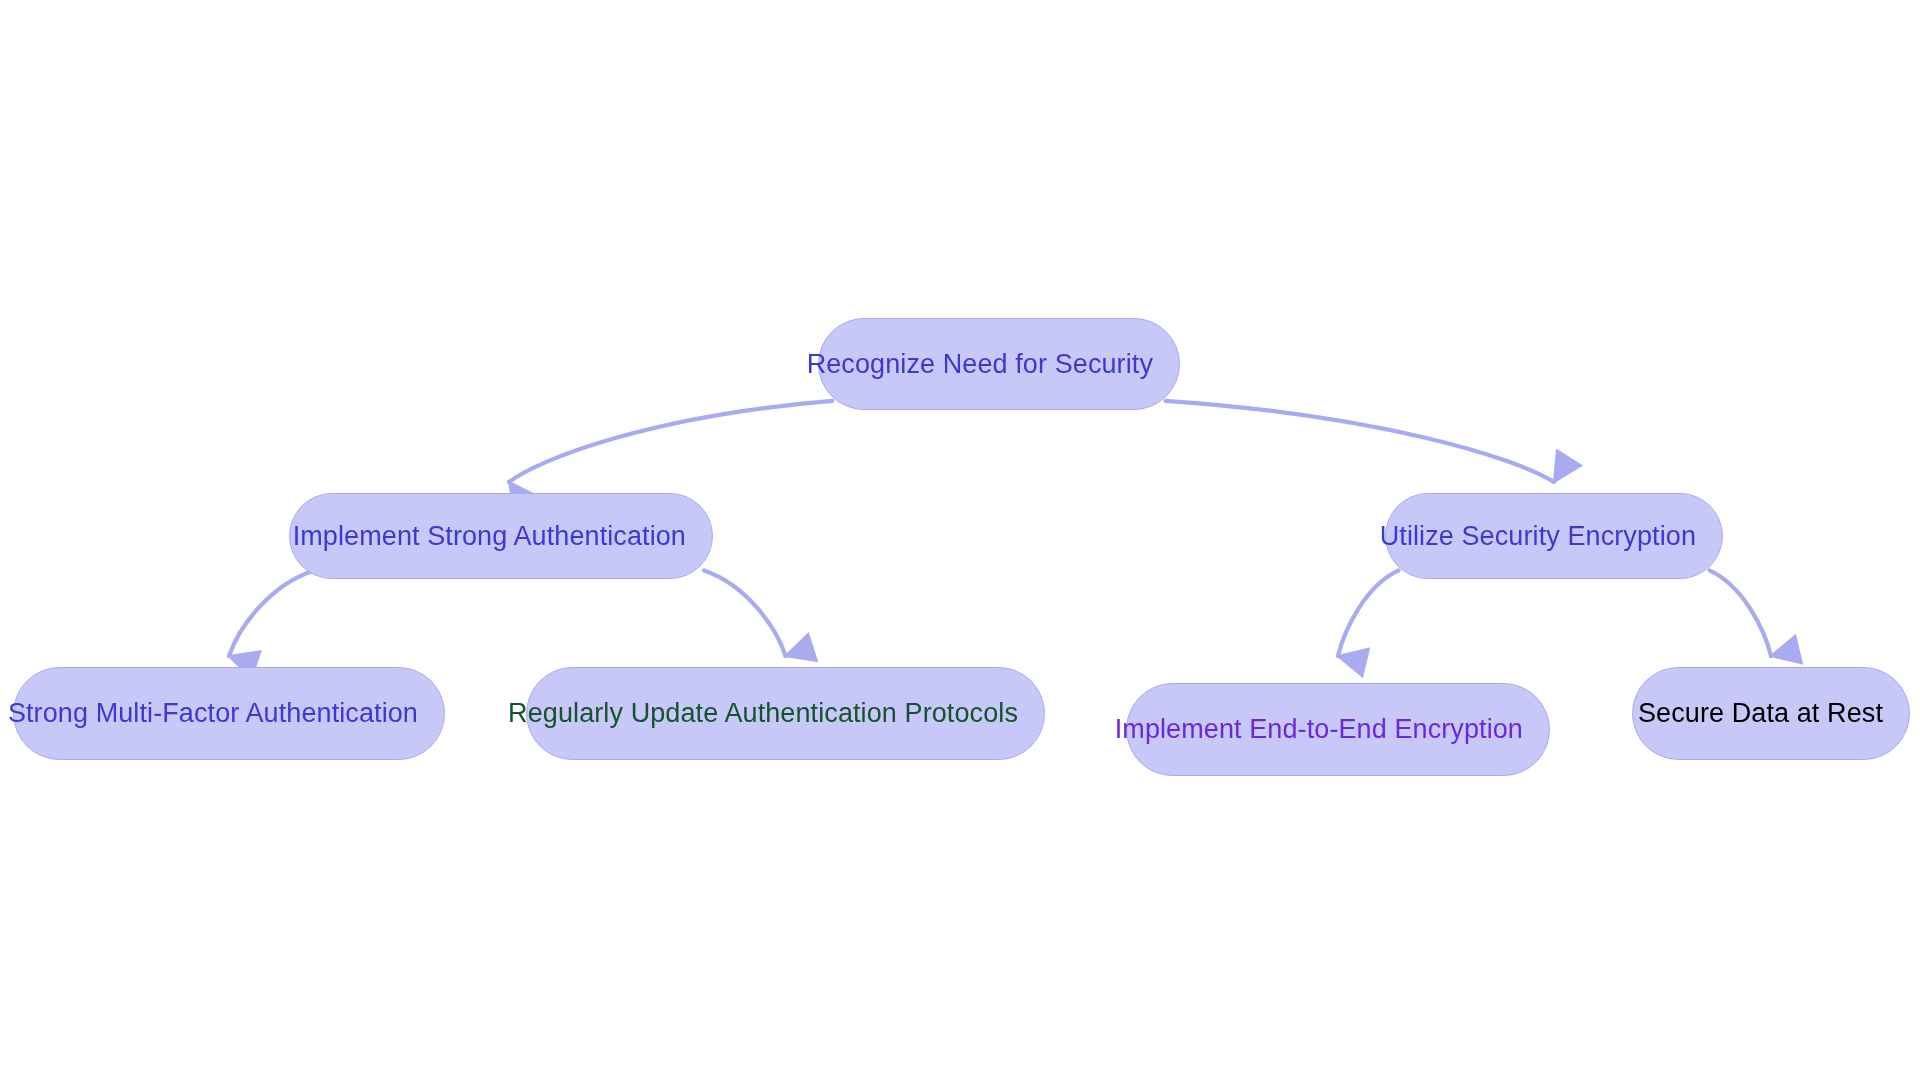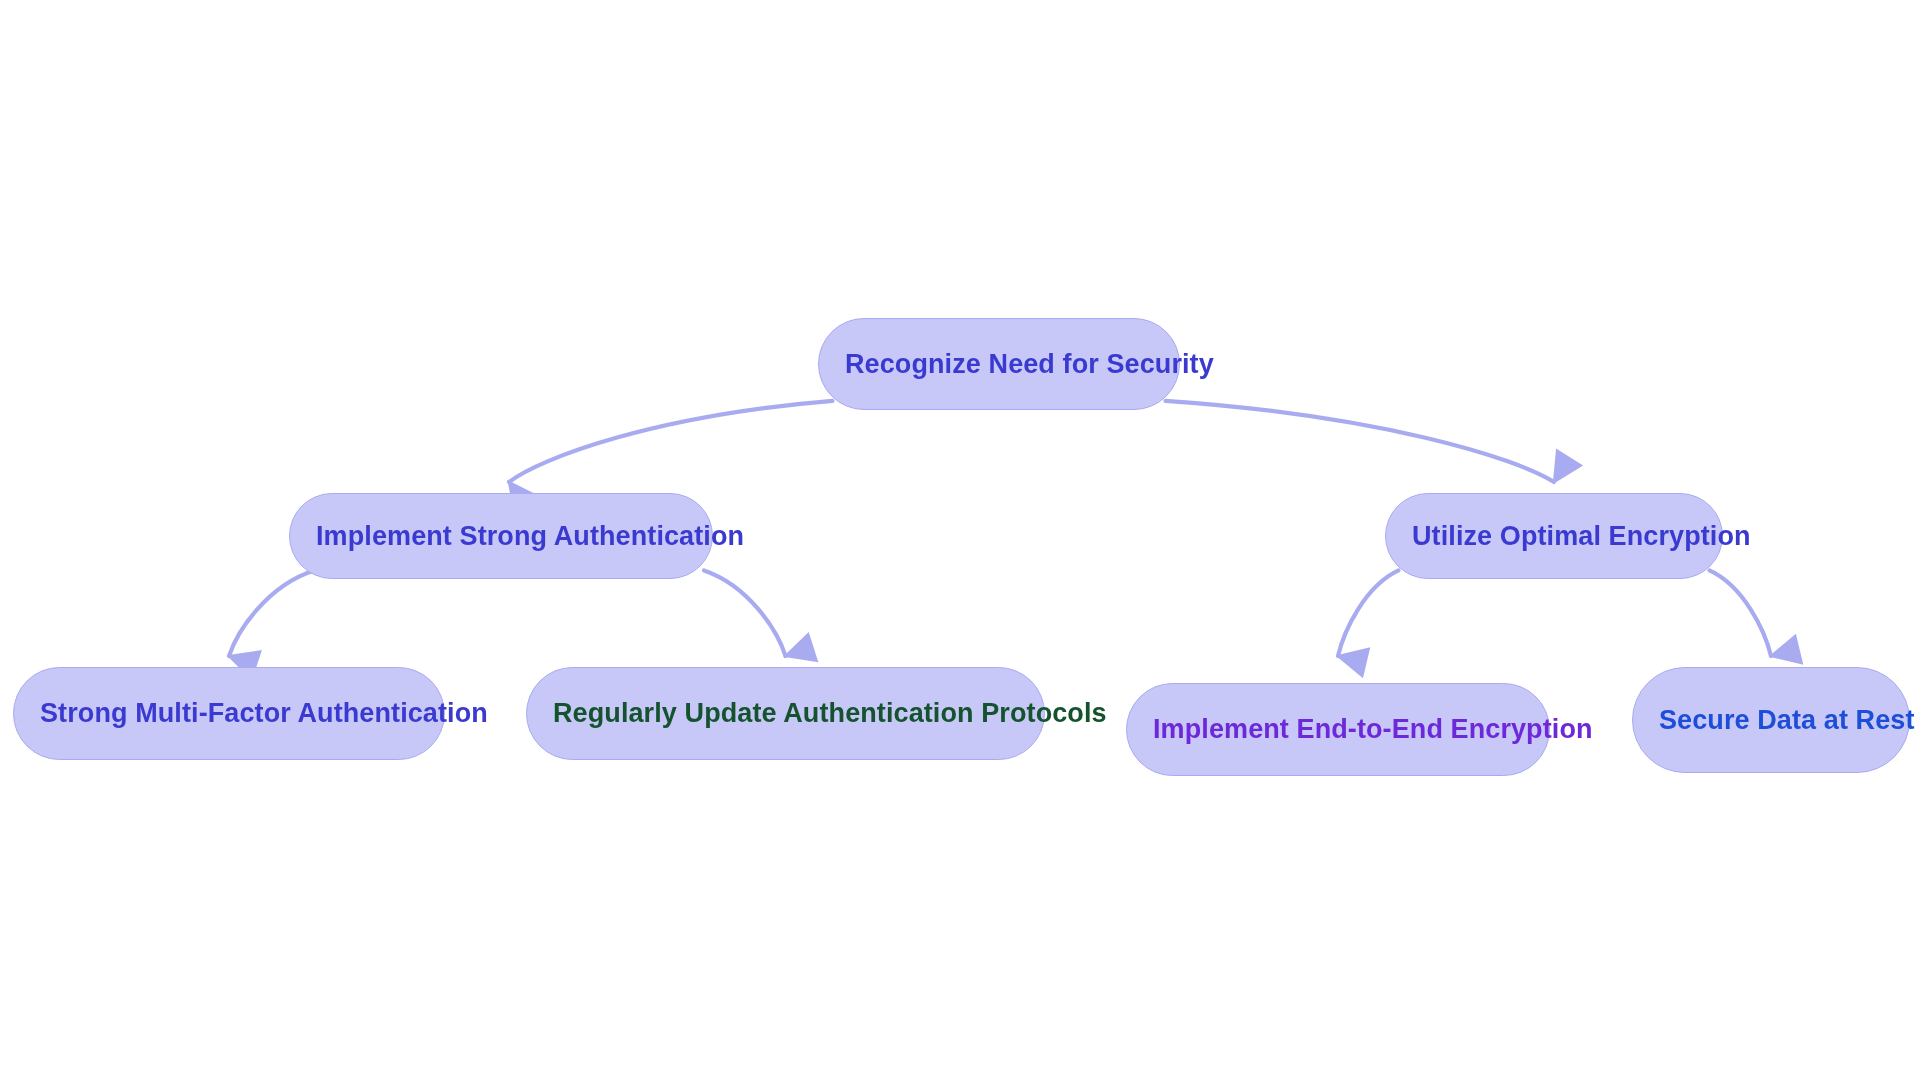--- a/index.html
+++ b/index.html
@@ -26,27 +26,27 @@
     top: 0;
     width: 1920px;
     height: 1083px;
     pointer-events: none;
   }
   .node {
     position: absolute;
     box-sizing: border-box;
     display: flex;
     align-items: center;
-    justify-content: flex-start;
+    justify-content: flex-end;
     background: #c7c8f8;
     border: 1.6px solid #a9abf0;
     border-radius: 999px;
     color: #3a3ad0;
     font-size: 27px;
-    font-weight: 700;
+    font-weight: 400;
     letter-spacing: 0.1px;
     white-space: nowrap;
     line-height: 1;
     padding: 0 26px;
   }
   .node-label {
     display: block;
   }
 </style>
 </head>
@@ -71,29 +71,29 @@
   </svg>
 
   <div id="node-layer">
     <div class="node" style="left: 818px; top: 318px; width: 362px; height: 92px; background: rgb(199, 200, 248); border-color: rgb(169, 171, 240); color: rgb(58, 58, 208);">
       <span class="node-label">Recognize Need for Security</span>
     </div>
     <div class="node" style="left: 289px; top: 493px; width: 424px; height: 86px; background: rgb(199, 200, 248); border-color: rgb(169, 171, 240); color: rgb(58, 58, 208);">
       <span class="node-label">Implement Strong Authentication</span>
     </div>
     <div class="node" style="left: 1385px; top: 493px; width: 338px; height: 86px; background: rgb(199, 200, 248); border-color: rgb(169, 171, 240); color: rgb(58, 58, 208);">
-      <span class="node-label">Utilize Optimal Encryption</span>
+      <span class="node-label">Utilize Security Encryption</span>
     </div>
     <div class="node" style="left: 13px; top: 667px; width: 432px; height: 93px; background: rgb(199, 200, 248); border-color: rgb(169, 171, 240); color: rgb(58, 58, 208);">
       <span class="node-label">Strong Multi-Factor Authentication</span>
     </div>
     <div class="node" style="left: 526px; top: 667px; width: 519px; height: 93px; background: rgb(199, 200, 248); border-color: rgb(169, 171, 240); color: #14532d;">
       <span class="node-label">Regularly Update Authentication Protocols</span>
     </div>
     <div class="node" style="left: 1126px; top: 667px; width: 424px; height: 93px; background: rgb(199, 200, 248); border-color: rgb(169, 171, 240); color: #6d28d9; margin-top: 16px;">
       <span class="node-label">Implement End-to-End Encryption</span>
     </div>
-    <div class="node" style="left: 1632px; top: 667px; width: 278px; height: 106px; background: rgb(199, 200, 248); border-color: rgb(169, 171, 240); color: #1d4ed8;">
+    <div class="node" style="left: 1632px; top: 667px; width: 278px; height: 93px; background: rgb(199, 200, 248); border-color: rgb(169, 171, 240); color: #000000;">
       <span class="node-label">Secure Data at Rest</span>
     </div>
   </div>
 
 </div>
 
 </body></html>

